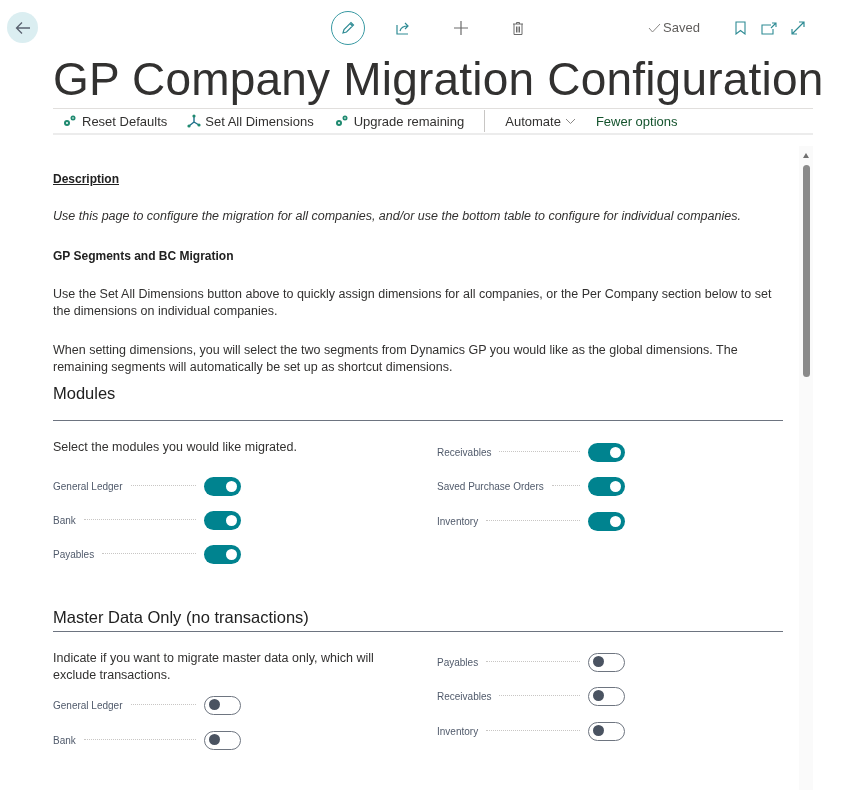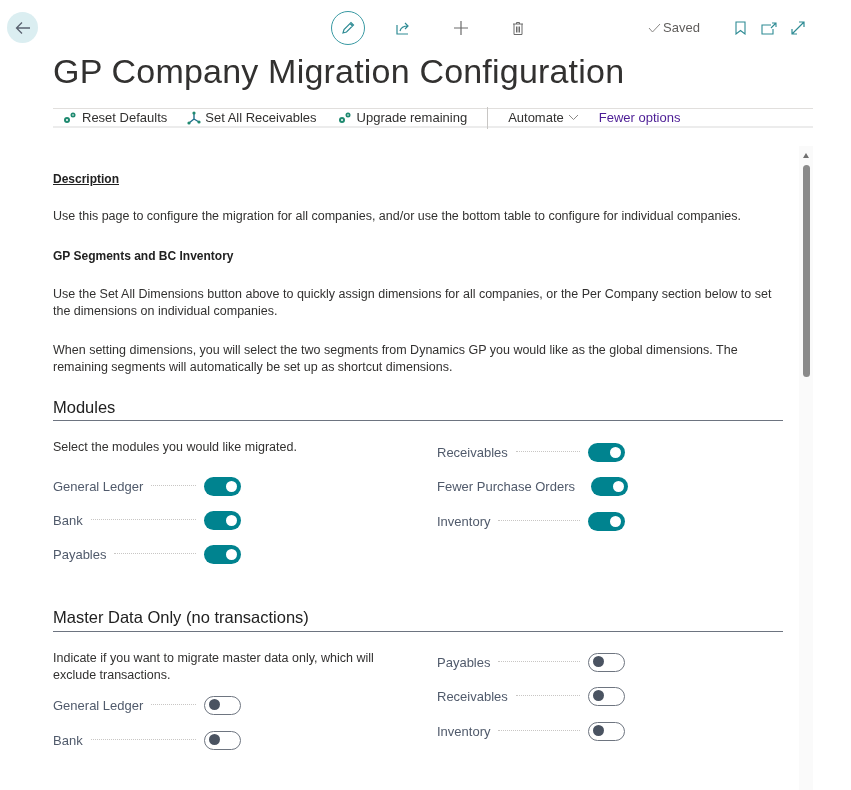--- a/index.html
+++ b/index.html
@@ -4,37 +4,37 @@
 <style>
   html,body{margin:0;padding:0;}
   body{width:851px;height:790px;background:#fff;position:relative;overflow:hidden;
        font-family:"Liberation Sans","DejaVu Sans",sans-serif;color:#212121;}
   .back-btn{position:absolute;left:7px;top:12px;width:31px;height:31px;border-radius:50%;
             background:#dbeef1;display:flex;align-items:center;justify-content:center;cursor:pointer;}
   .topbar{position:absolute;top:10px;left:0;width:773px;height:36px;}
   .tb-icon{position:absolute;display:flex;align-items:center;justify-content:center;cursor:pointer;}
   .edit-btn{left:331px;top:1px;width:34px;height:34px;border:1.5px solid #3a9aa3;border-radius:50%;box-sizing:border-box;}
   .saved{position:absolute;left:648px;top:10px;font-size:13px;color:#605e5c;display:flex;align-items:center;gap:2px;}
-  .title{position:absolute;left:53px;top:52px;font-size:34px;font-weight:300;color:#323130;letter-spacing:0.2px;
+  .title{position:absolute;left:53px;top:52px;font-size:46px;font-weight:300;color:#323130;letter-spacing:0.2px;
          font-family:"Liberation Sans","DejaVu Sans",sans-serif;}
-  .actionbar{position:absolute;left:53px;top:108px;width:760px;height:20px;border-top:1px solid #e1dfdd;border-bottom:2px solid #ececec;box-sizing:border-box;
+  .actionbar{position:absolute;left:53px;top:108px;width:760px;height:27px;border-top:1px solid #e1dfdd;border-bottom:2px solid #ececec;box-sizing:border-box;
              display:flex;align-items:center;font-size:13px;color:#323130;}
   .act{display:flex;align-items:center;gap:4px;padding:0 10px;cursor:pointer;white-space:nowrap;}
   .act:first-child{padding-left:9px;}
   .sep{width:1px;height:22px;background:#c8c6c4;margin:0 10px;}
-  .fewer{color:#4c1d95;}
+  .fewer{color:#14532d;}
   .scroll-track{position:absolute;left:799px;top:146px;width:14px;height:644px;background:#fafafa;}
   .scroll-up{position:absolute;left:803px;top:153px;width:0;height:0;border-left:3.5px solid transparent;border-right:3.5px solid transparent;border-bottom:5px solid #707070;cursor:pointer;}
   .scroll-thumb{position:absolute;left:803px;top:165px;width:7px;height:212px;background:#8a8a8a;border-radius:4px;cursor:pointer;}
   .h-small{position:absolute;font-size:12px;font-weight:bold;color:#212121;}
   .p{position:absolute;font-size:12.5px;line-height:17px;color:#323130;}
   .sec-title{position:absolute;font-size:16.5px;color:#212121;}
   .sec-line{position:absolute;height:1px;background:#6d7480;width:730px;}
   .field{position:absolute;display:flex;align-items:center;height:20px;}
-  .field-label{font-size:13px;color:#505a6b;white-space:nowrap;}
+  .field-label{font-size:10px;color:#505a6b;white-space:nowrap;}
   .dots{flex:1;border-bottom:1.5px dotted #c8c6c4;margin:0 8px;height:9px;align-self:flex-start;}
   .toggle{width:37px;height:19px;border-radius:10px;box-sizing:border-box;position:relative;cursor:pointer;flex:none;}
   .toggle.on{background:#00838f;}
   .toggle.on .knob{position:absolute;right:4px;top:4px;width:11px;height:11px;border-radius:50%;background:#fff;}
   .toggle.off{background:#fff;border:1.5px solid #6e7580;}
   .toggle.off .knob{position:absolute;left:3.5px;top:2.5px;width:11px;height:11px;border-radius:50%;background:#4a5361;}
 </style>
 </head>
 <body>
 
@@ -100,21 +100,21 @@
       </svg>
     <span>Reset Defaults</span>
   </div>
   <div class="act">
     <svg width="14" height="14" viewBox="0 0 14 14">
         <path d="M7 2v6M7 8l-5 4M7 8l5 3" fill="none" stroke="#1f6f8b" stroke-width="1.4"></path>
         <circle cx="7" cy="2" r="1.6" fill="#1f8a70"></circle>
         <circle cx="2" cy="12" r="1.6" fill="#1f8a70"></circle>
         <circle cx="12" cy="11" r="1.6" fill="#1f8a70"></circle>
       </svg>
-    <span>Set All Receivables</span>
+    <span>Set All Dimensions</span>
   </div>
   <div class="act">
     <svg width="16" height="14" viewBox="0 0 16 14">
         <circle cx="5" cy="9" r="3" fill="#1f8a70"></circle>
         <circle cx="5" cy="9" r="1" fill="#fff"></circle>
         <circle cx="11" cy="4" r="2.5" fill="#1f8a70"></circle>
         <circle cx="11" cy="4" r="0.8" fill="#fff"></circle>
       </svg>
     <span>Upgrade remaining</span>
   </div>
@@ -128,26 +128,26 @@
   <div class="act fewer">
     <span>Fewer options</span>
   </div>
 </div>
 
 <div class="scroll-track"></div>
 <div class="scroll-up"></div>
 <div class="scroll-thumb"></div>
 
 <div class="h-small" style="left:53px;top:172px;text-decoration:underline;">Description</div>
-<div class="p" style="left:53px;top:208px;width:730px;">Use this page to configure the migration for all companies, and/or use the bottom table to configure for individual companies.</div>
-<div class="h-small" style="left:53px;top:249px;">GP Segments and BC Inventory</div>
+<div class="p" style="left:53px;top:208px;width:730px;font-style:italic;">Use this page to configure the migration for all companies, and/or use the bottom table to configure for individual companies.</div>
+<div class="h-small" style="left:53px;top:249px;">GP Segments and BC Migration</div>
 <div class="p" style="left:53px;top:286px;width:725px;">Use the Set All Dimensions button above to quickly assign dimensions for all companies, or the Per Company section below to set the dimensions on individual companies.</div>
 <div class="p" style="left:53px;top:342px;width:725px;">When setting dimensions, you will select the two segments from Dynamics GP you would like as the global dimensions. The remaining segments will automatically be set up as shortcut dimensions.</div>
 
-<div class="sec-title" style="left:53px;top:398px;">Modules</div>
+<div class="sec-title" style="left:53px;top:384px;">Modules</div>
 <div class="sec-line" style="left:53px;top:420px;"></div>
 <div class="p" style="left:53px;top:439px;">Select the modules you would like migrated.</div>
 
 <div class="field" style="left:53px;top:476px;width:188px;">
   <span class="field-label">General Ledger</span>
   <span class="dots"></span>
   <div class="toggle on">
       <div class="knob"></div>
     </div>
 </div>
@@ -167,21 +167,21 @@
 </div>
 
 <div class="field" style="left:437px;top:442px;width:188px;">
   <span class="field-label">Receivables</span>
   <span class="dots"></span>
   <div class="toggle on">
       <div class="knob"></div>
     </div>
 </div>
 <div class="field" style="left:437px;top:476px;width:188px;">
-  <span class="field-label">Fewer Purchase Orders</span>
+  <span class="field-label">Saved Purchase Orders</span>
   <span class="dots"></span>
   <div class="toggle on">
       <div class="knob"></div>
     </div>
 </div>
 <div class="field" style="left:437px;top:511px;width:188px;">
   <span class="field-label">Inventory</span>
   <span class="dots"></span>
   <div class="toggle on">
       <div class="knob"></div>

